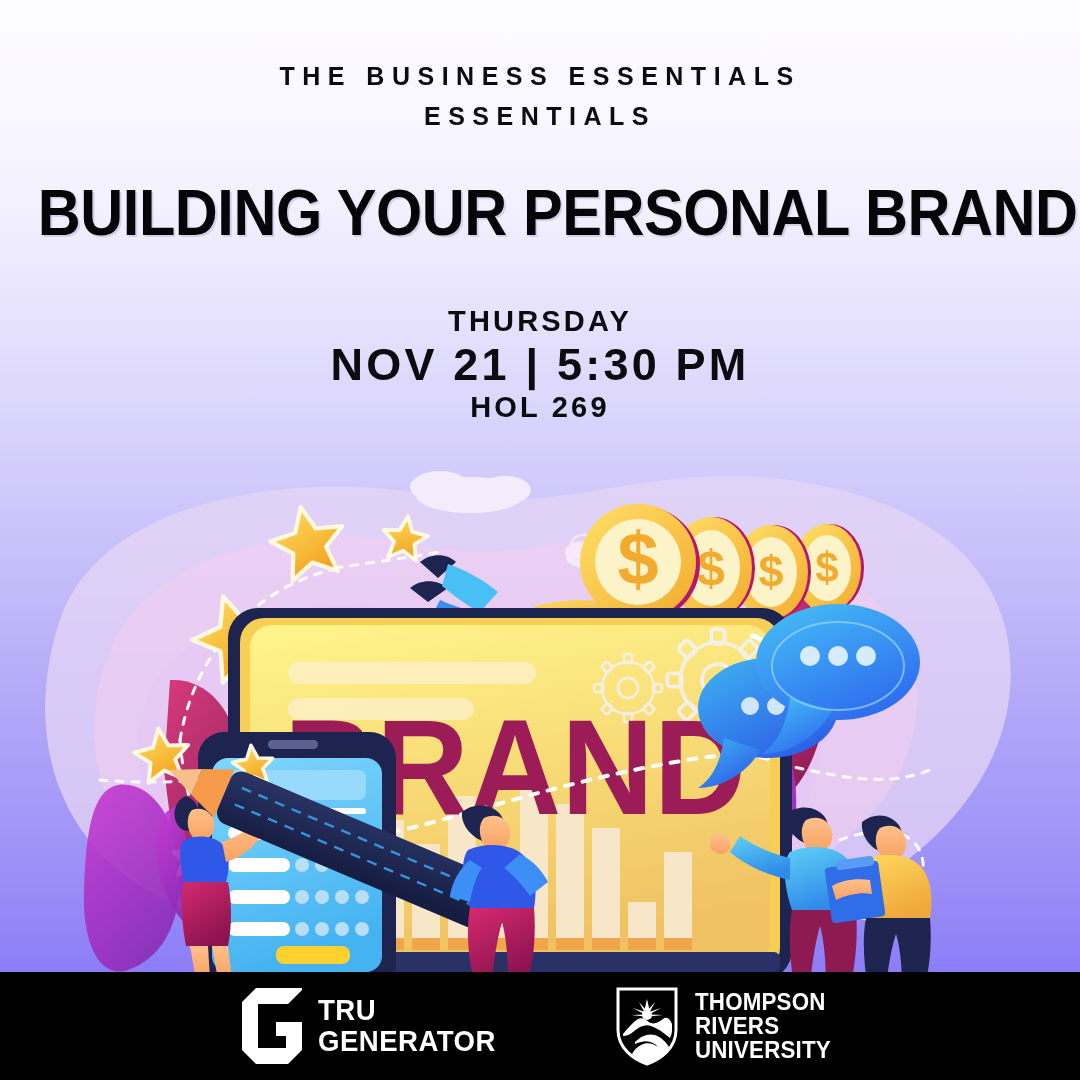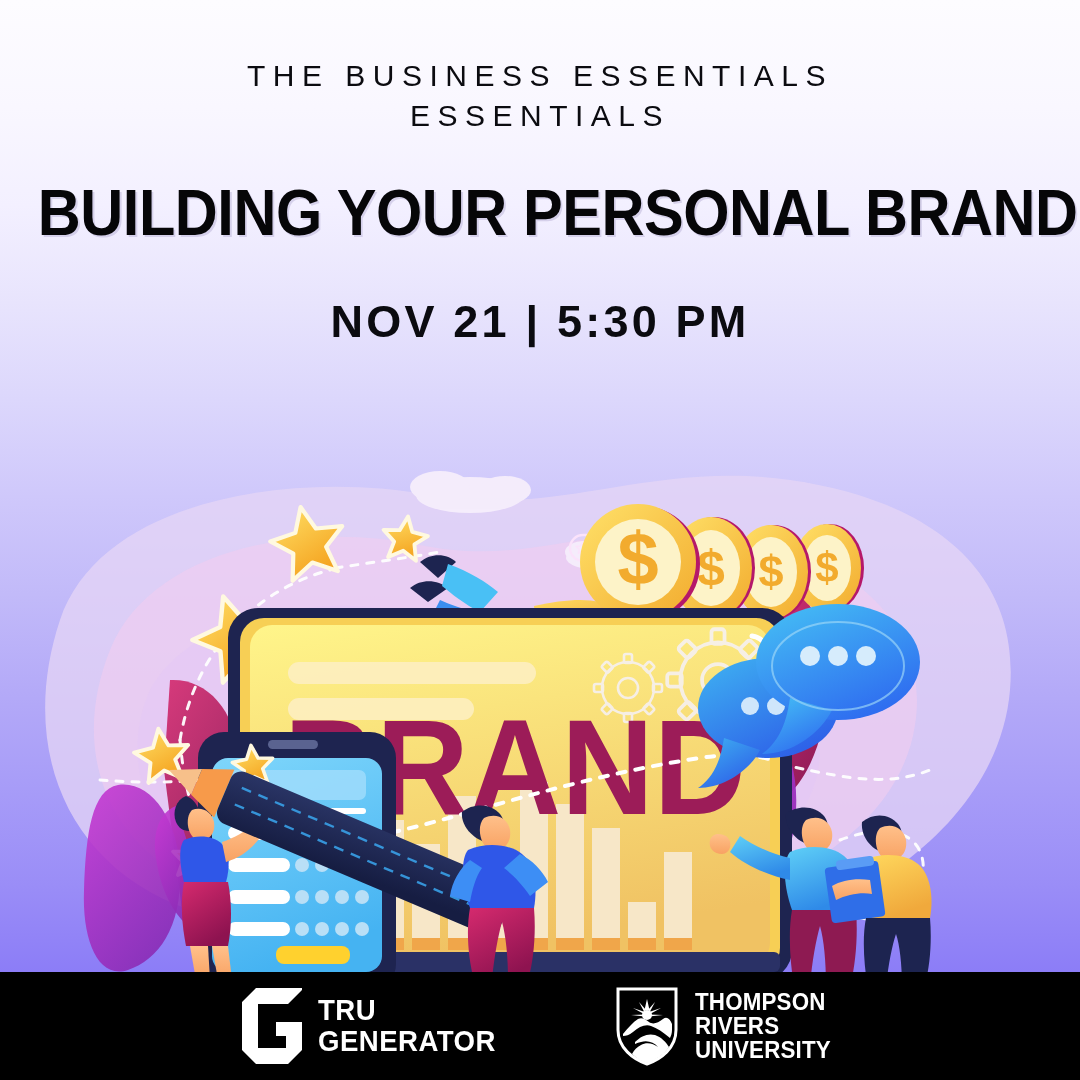--- a/index.html
+++ b/index.html
@@ -18,21 +18,21 @@
       #fdfcff 0%, #f9f7ff 10%, #f3f0ff 19%,
       #e8e4fd 28%, #dcd7fc 37%, #cfc8fb 46%,
       #c2baf9 55%, #b4aaf8 64%, #a79cf8 73%,
       #9a8df7 82%, #8a7bf7 91%, #7b6ef6 100%);
   }
 
   
   .eyebrow {
     position:absolute; top:56px; left:0; width:1080px;
     text-align:center;
-    font-size:30px; font-weight:400;
+    font-size:25px; font-weight:700;
     letter-spacing:7.5px;
     line-height:40px;
     color:#0b0b10;
   }
   .headline {
     position:absolute; top:176px; left:0; width:1080px;
     text-align:center;
     font-size:64px; font-weight:700;
     letter-spacing:-0.5px;
     color:#060608;
@@ -75,21 +75,23 @@
 <div class="poster">
 
   <div class="eyebrow">
     <div>THE BUSINESS ESSENTIALS</div>
     <div>ESSENTIALS</div>
   </div>
 
   <div class="headline">BUILDING YOUR PERSONAL BRAND</div>
 
   <div class="details">
+    <div class="d-line d1">THURSDAY</div>
     <div class="d-line d2">NOV 21 | 5:30 PM</div>
+    <div class="d-line d3">HOL 269</div>
   </div>
 
   <div class="illo">
   <svg viewBox="0 0 1080 545" xmlns="http://www.w3.org/2000/svg">
     <defs>
       <linearGradient id="gScreen" x1="0" y1="0" x2="0.25" y2="1">
         <stop offset="0" stop-color="#fff58a"></stop>
             <stop offset="1" stop-color="#f0c263"></stop>
       </linearGradient>
       <linearGradient id="gGold" x1="0" y1="0" x2="1" y2="1">

